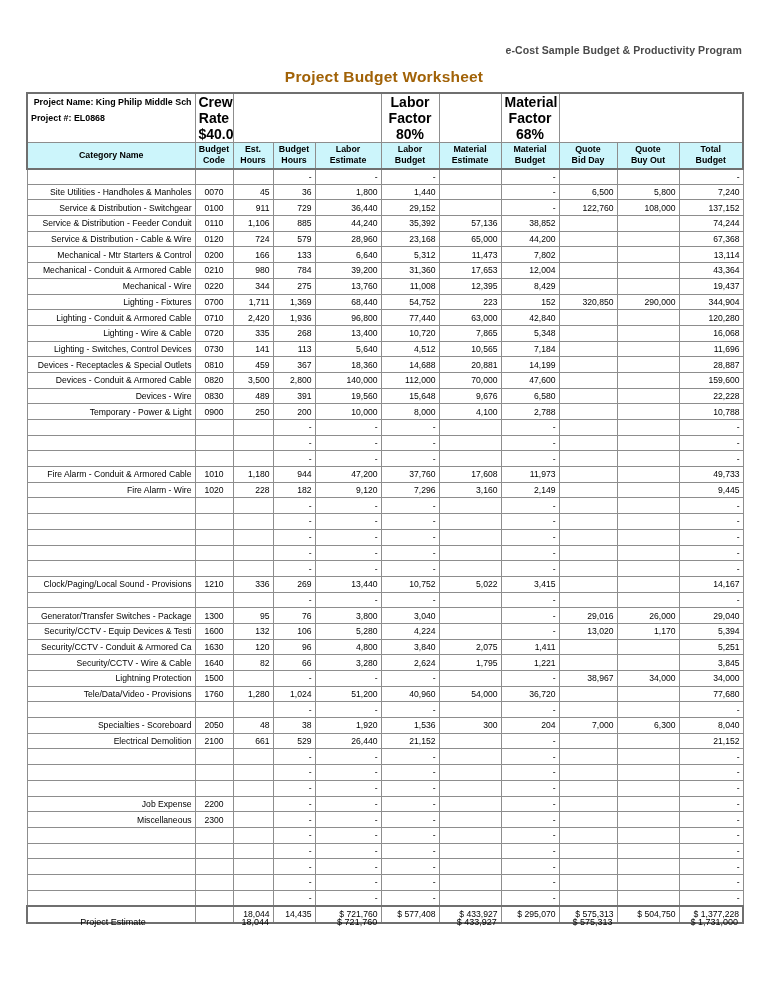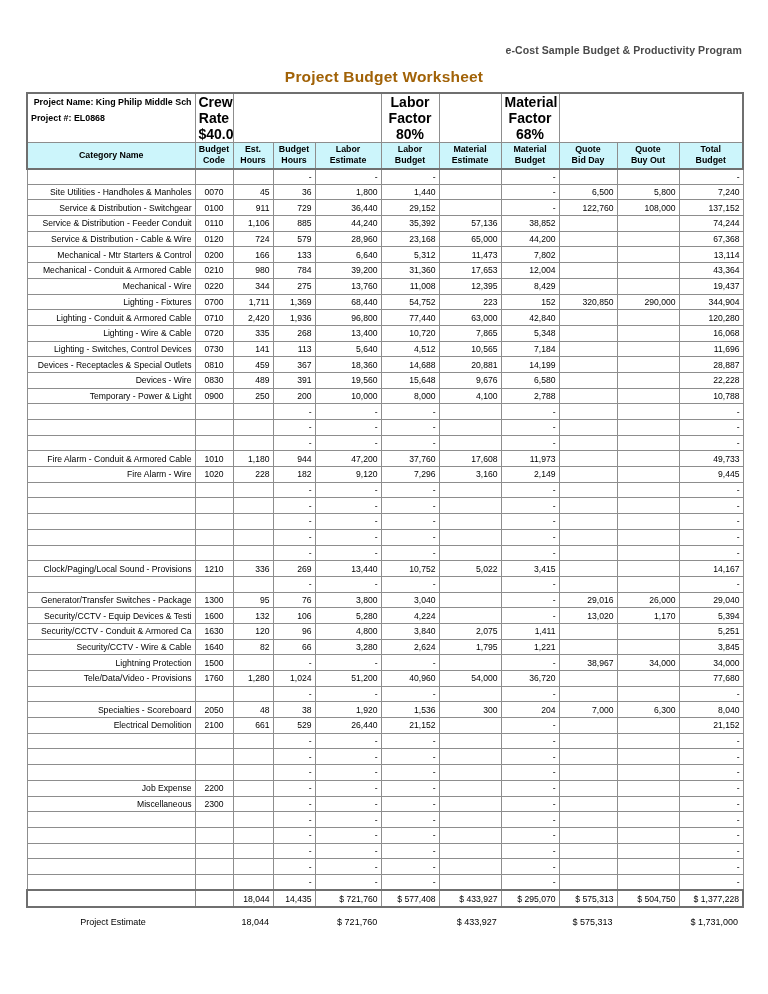--- a/index.html
+++ b/index.html
@@ -423,20 +423,33 @@
           <td class="num">367</td>
           <td class="num">18,360</td>
           <td class="num">14,688</td>
           <td class="num y">20,881</td>
           <td class="num">14,199</td>
           <td class="num y"></td>
           <td class="num y"></td>
           <td class="num tb">28,887</td>
         </tr>
         <tr class="data">
+          <td class="cat">Devices - Conduit &amp; Armored Cable</td>
+          <td class="code">0820</td>
+          <td class="num y">3,500</td>
+          <td class="num">2,800</td>
+          <td class="num">140,000</td>
+          <td class="num">112,000</td>
+          <td class="num y">70,000</td>
+          <td class="num">47,600</td>
+          <td class="num y"></td>
+          <td class="num y"></td>
+          <td class="num tb">159,600</td>
+        </tr>
+        <tr class="data">
           <td class="cat">Devices - Wire</td>
           <td class="code">0830</td>
           <td class="num y">489</td>
           <td class="num">391</td>
           <td class="num">19,560</td>
           <td class="num">15,648</td>
           <td class="num y">9,676</td>
           <td class="num">6,580</td>
           <td class="num y"></td>
           <td class="num y"></td>

